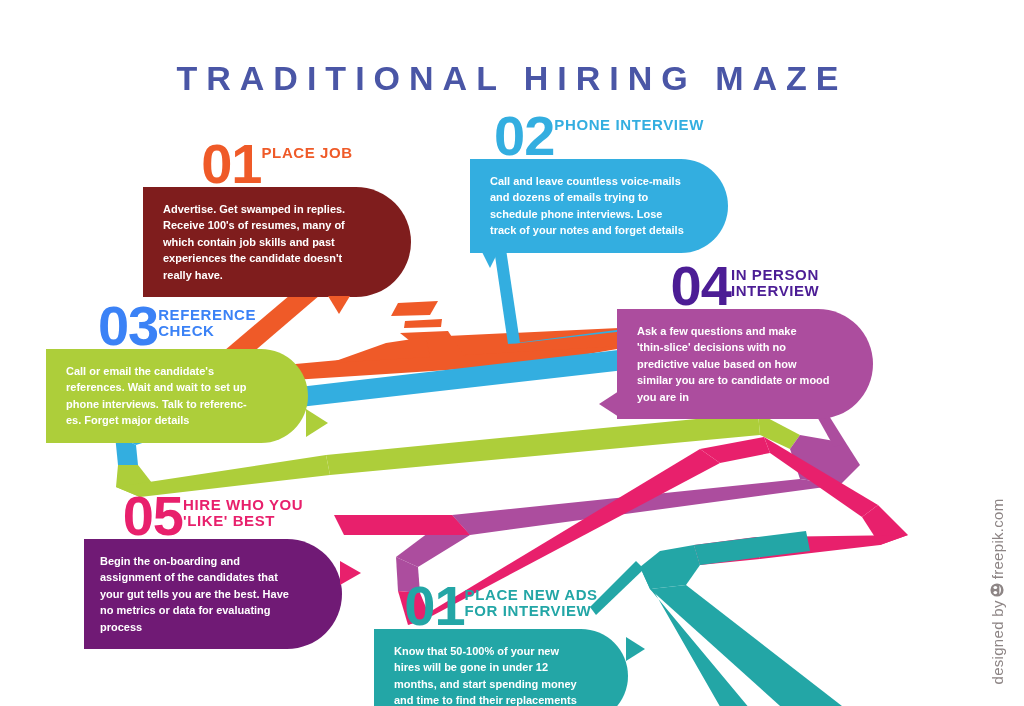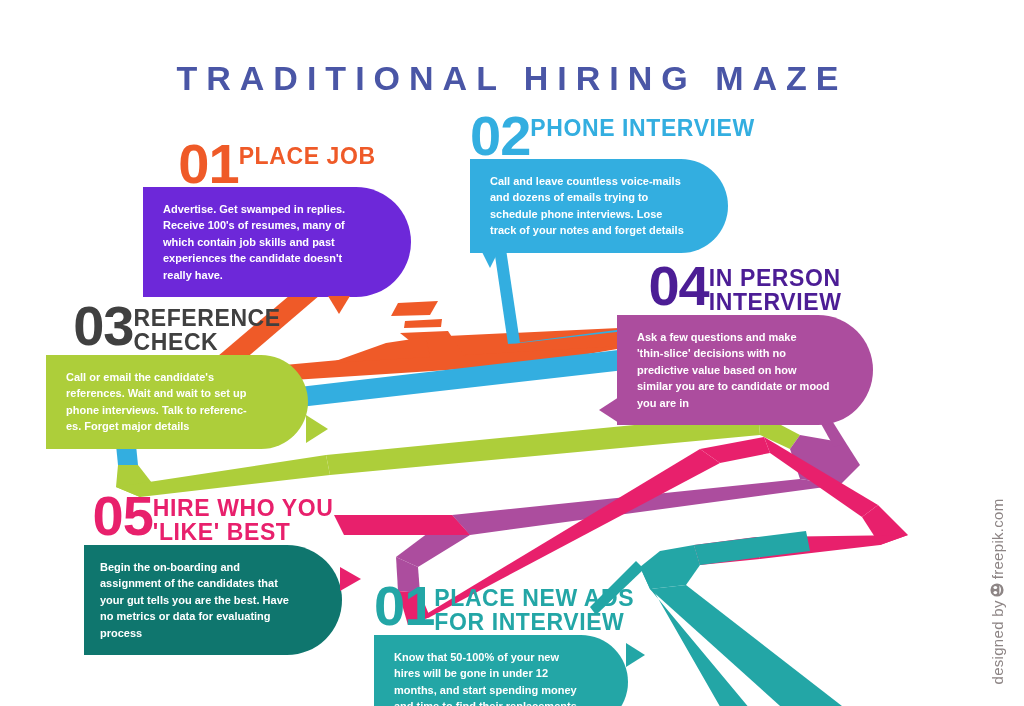--- a/index.html
+++ b/index.html
@@ -55,21 +55,21 @@
     line-height: 1;
     justify-content: center;
   }
   .step-num {
     font-size: 56px;
     font-weight: bold;
     letter-spacing: -1px;
     line-height: 0.82;
   }
   .step-title {
-    font-size: 23px;
+    font-size: 15px;
     font-weight: bold;
     letter-spacing: 0.6px;
     line-height: 1.04;
     padding-top: 4px;
   }
   .step-title .l2 { display: block; }
 
   .bubble {
     position: relative;
     color: #ffffff;
@@ -85,61 +85,61 @@
     width: 0; height: 0;
     z-index: 1;
   }
 
   
   .r-right { border-radius: 0 60px 60px 0; }
 
   
   #step01 { left: 143px; top: 96px; }
   #step01 .step-num, #step01 .step-title { color: #ef5a28; }
-  #step01 .bubble { background: #6d28d9; width: 268px; }
+  #step01 .bubble { background: #7f1d1d; width: 268px; }
   #step01 .tail {
     left: 185px; bottom: -17px;
     border-left: 11px solid transparent;
     border-right: 11px solid transparent;
     border-top: 18px solid #ef5a28;
   }
 
   #step02 { left: 462px; top: 68px; padding-left: 8px; }
   #step02 .step-num, #step02 .step-title { color: #33aee0; }
   #step02 .bubble { background: #33aee0; width: 258px; }
   #step02 .tail {
     left: 12px; bottom: -15px;
     border-left: 8px solid transparent;
     border-right: 8px solid transparent;
     border-top: 16px solid #33aee0;
   }
 
   #step03 { left: 46px; top: 258px; }
-  #step03 .step-num, #step03 .step-title { color: #404040; }
+  #step03 .step-num, #step03 .step-title { color: #3b82f6; }
   #step03 .bubble { background: #adce3a; width: 262px; }
   #step03 .tail {
     right: -20px; bottom: 6px;
     border-top: 14px solid transparent;
     border-bottom: 14px solid transparent;
     border-left: 22px solid #adce3a;
   }
 
   #step04 { left: 617px; top: 218px; }
   #step04 .step-num, #step04 .step-title { color: #4c1d95; }
   #step04 .bubble { background: #ac4d9e; width: 256px; }
   #step04 .tail {
     left: -18px; bottom: 2px;
     border-top: 13px solid transparent;
     border-bottom: 13px solid transparent;
     border-right: 20px solid #ac4d9e;
   }
 
   #step05 { left: 84px; top: 448px; }
   #step05 .step-num, #step05 .step-title { color: #e8206c; }
-  #step05 .bubble { background: #0f766e; width: 258px; padding-left: 16px; }
+  #step05 .bubble { background: #701a75; width: 258px; padding-left: 16px; }
   #step05 .tail {
     right: -19px; top: 22px;
     border-top: 12px solid transparent;
     border-bottom: 12px solid transparent;
     border-left: 21px solid #e8206c;
   }
 
   #step06 { left: 374px; top: 538px; }
   #step06 .step-num, #step06 .step-title { color: #23a6a6; }
   #step06 .bubble { background: #23a6a6; width: 254px; }

